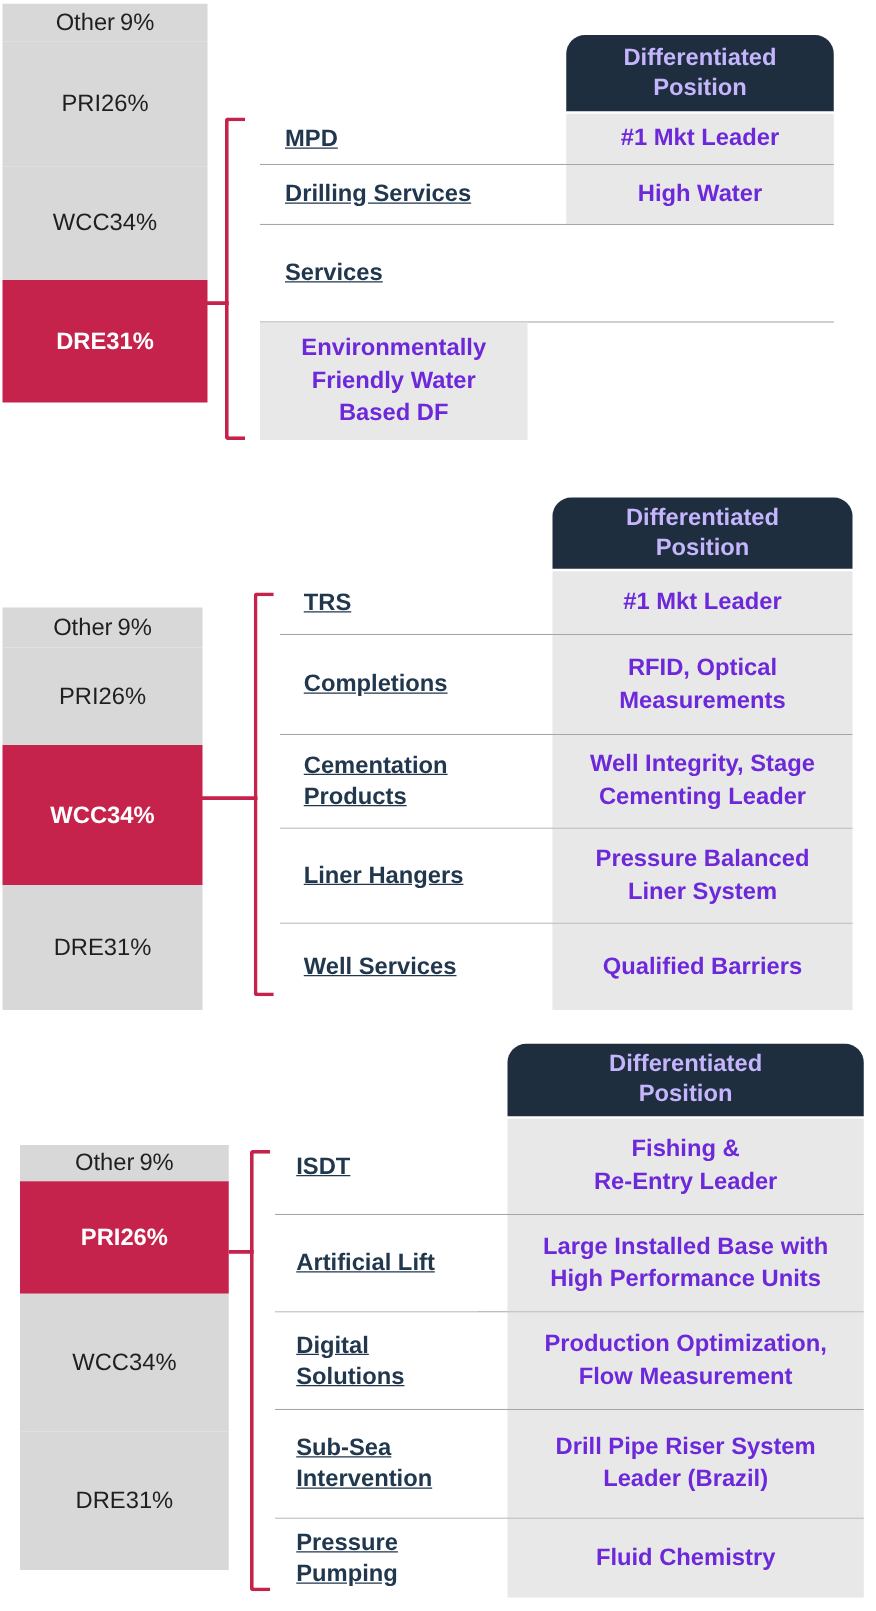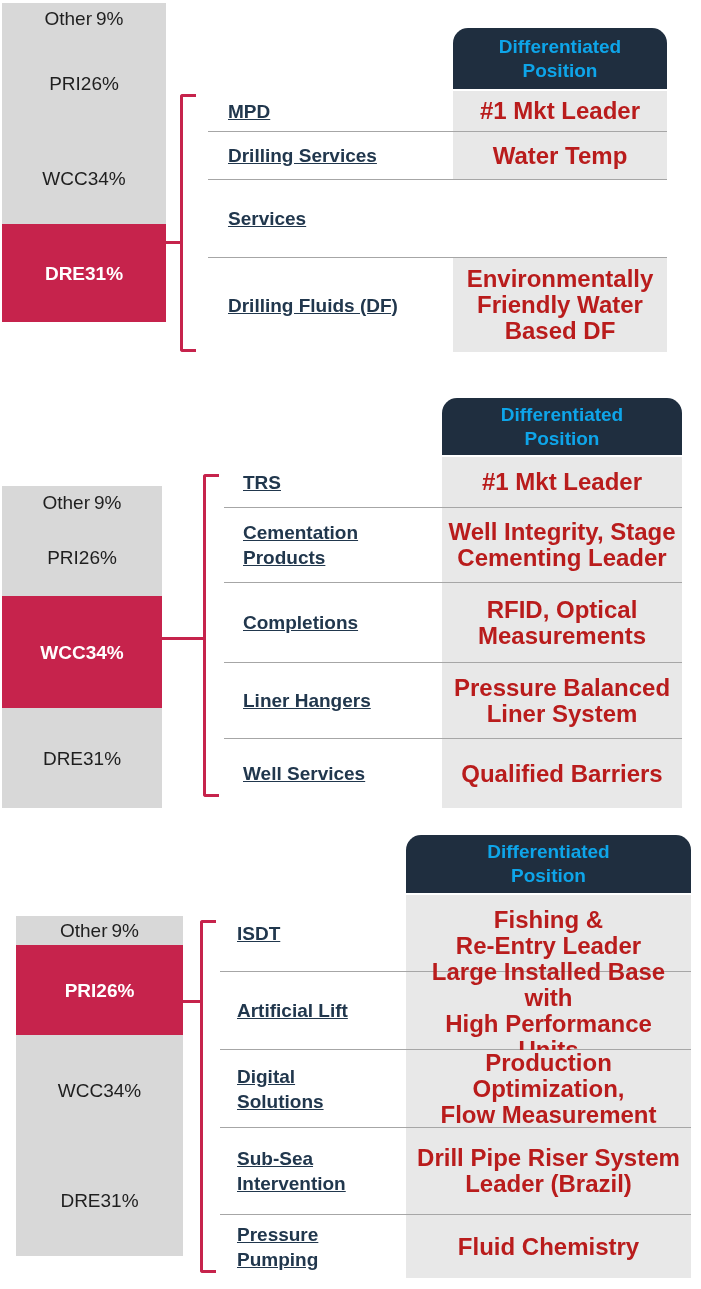--- a/index.html
+++ b/index.html
@@ -23,36 +23,36 @@
   .bracket {
     position:absolute; box-sizing:border-box; width:16px;
     border:3px solid #C6234C; border-right:none; border-radius:3px 0 0 3px;
   }
   .connector { position:absolute; height:3px; background:#C6234C; }
 
   
   .dtable { position:absolute; }
   .thead {
     margin-left:auto; box-sizing:border-box;
-    background:#1F2E3F; color:#0ea5e9; font-weight:700; font-size:19px;
+    background:#1F2E3F; color:#c4b5fd; font-weight:700; font-size:19px;
     display:flex; align-items:center; justify-content:center; text-align:center;
     border-radius:15px 15px 0 0; white-space:pre-line; line-height:24px;
     margin-bottom:2px;
   }
   .trow { display:flex; box-sizing:border-box; border-bottom:1.5px solid #A6A6A6; }
   .trow.last { border-bottom:none; }
   .tlabel {
     flex:1; box-sizing:border-box; display:flex; align-items:center;
     color:#21374D; font-weight:700; font-size:19px; line-height:25px;
     white-space:pre-line; background:#ffffff;text-decoration:underline;
   }
   .tcell {
     box-sizing:border-box; display:flex; align-items:center; justify-content:center;
-    text-align:center; background:#E8E8E8; color:#b91c1c; font-weight:700;
-    font-size:24px; line-height:26px; white-space:pre-line; padding:0 6px;
+    text-align:center; background:#E8E8E8; color:#6d28d9; font-weight:700;
+    font-size:19px; line-height:26px; white-space:pre-line; padding:0 6px;
   }
 
   
   .s1 .thead, .s1 .tcell { width:214px; }
   .s1 .tlabel { padding-left:20px; }
   .s2 .thead, .s2 .tcell { width:240px; }
   .s2 .tlabel { padding-left:19px; }
   .s3 .thead, .s3 .tcell { width:285px; }
   .s3 .tlabel { padding-left:17px; }
 </style>
@@ -85,27 +85,26 @@
 
   <div class="dtable s1" style="left:208px; top:28px; width:459px;">
     <div class="thead" style="height:61px;">Differentiated
 Position</div>
     <div class="trow" style="height:41px;">
       <div class="tlabel">MPD</div>
       <div class="tcell">#1 Mkt Leader</div>
     </div>
     <div class="trow" style="height:48px;">
       <div class="tlabel">Drilling Services</div>
-      <div class="tcell">Water Temp</div>
+      <div class="tcell">High Water</div>
     </div>
     <div class="trow" style="height:78px;">
       <div class="tlabel">Services</div>
     </div>
     <div class="trow last" style="height:94px;">
-      <div class="tlabel">Drilling Fluids (DF)</div>
       <div class="tcell">Environmentally
 Friendly Water
 Based DF</div>
     </div>
   </div>
 
   <div class="bar" style="left:2px; top:486px; width:160px; height:322px;">
     <div class="seg seg-inline" style="height:32px;">
       <span>Other</span>
       <span>9%</span>
@@ -127,30 +126,30 @@
   <div class="connector" style="left:161px; top:637px; width:45px;"></div>
   <div class="bracket" style="left:203px; top:474px; height:323px;"></div>
 
   <div class="dtable s2" style="left:224px; top:398px; width:458px;">
     <div class="thead" style="height:57px;">Differentiated
 Position</div>
     <div class="trow" style="height:51px;">
       <div class="tlabel">TRS</div>
       <div class="tcell">#1 Mkt Leader</div>
     </div>
+    <div class="trow" style="height:80px;">
+      <div class="tlabel">Completions</div>
+      <div class="tcell">RFID, Optical
+Measurements</div>
+    </div>
     <div class="trow" style="height:75px;">
       <div class="tlabel">Cementation
 Products</div>
       <div class="tcell">Well Integrity, Stage
 Cementing Leader</div>
-    </div>
-    <div class="trow" style="height:80px;">
-      <div class="tlabel">Completions</div>
-      <div class="tcell">RFID, Optical
-Measurements</div>
     </div>
     <div class="trow" style="height:76px;">
       <div class="tlabel">Liner Hangers</div>
       <div class="tcell">Pressure Balanced
 Liner System</div>
     </div>
     <div class="trow last" style="height:69px;">
       <div class="tlabel">Well Services</div>
       <div class="tcell">Qualified Barriers</div>
     </div>

